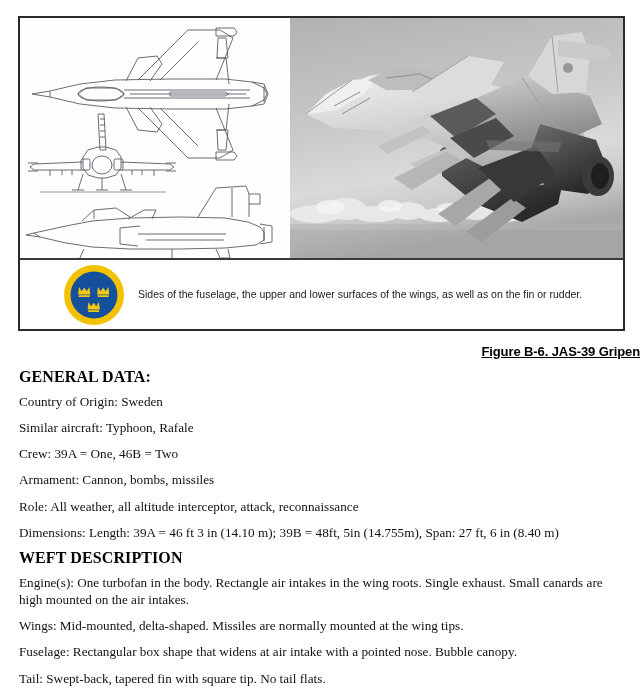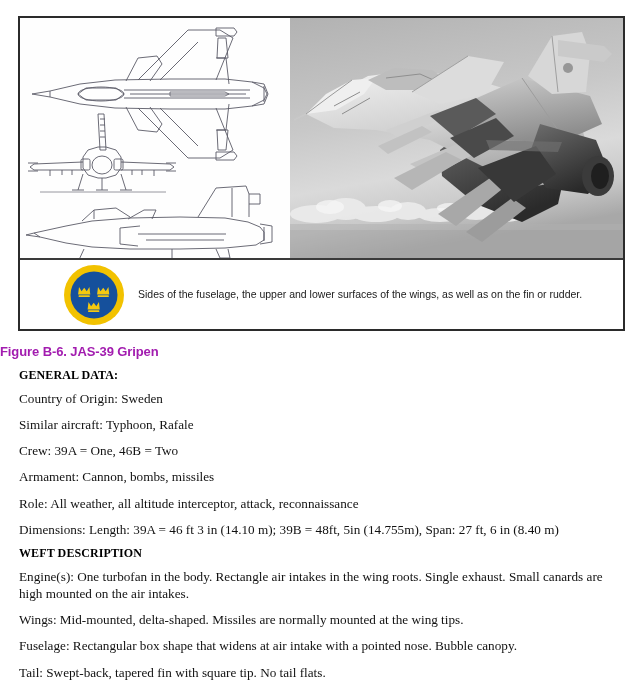--- a/index.html
+++ b/index.html
@@ -41,33 +41,34 @@
   }
   #caption-text{
     font-family:"Liberation Sans", sans-serif;
     font-size:10.5px;line-height:1.3;color:#1a1a1a;
     margin-left:12px;margin-right:8px;
   }
 
   
   #figure-title{
     position:absolute;left:0;right:0;top:344px;
-    text-align:left;
+    text-align:right;
     font-family:"Liberation Sans", sans-serif;
-    font-weight:bold;font-size:13px;color:#a21caf;
+    font-weight:bold;font-size:13px;color:#000000;
     letter-spacing:-0.1px;
+    text-decoration:underline;
   }
 
   
   #doc-body{
     position:absolute;left:19px;top:368px;width:604px;
   }
   .sec-heading{
     font-family:"Liberation Serif", serif;
-    font-weight:bold;font-size:12px;color:#000;
+    font-weight:bold;font-size:16px;color:#000;
     margin:0 0 7px 0;letter-spacing:0.1px;
   }
   .body-line{
     font-family:"Liberation Serif", serif;
     font-size:13.2px;line-height:1.30;color:#111;
     margin:0 0 9px 0;
   }
   .body-line.tight{margin-bottom:8px;}
   #weft-heading{margin-top:1px;}
 </style>

